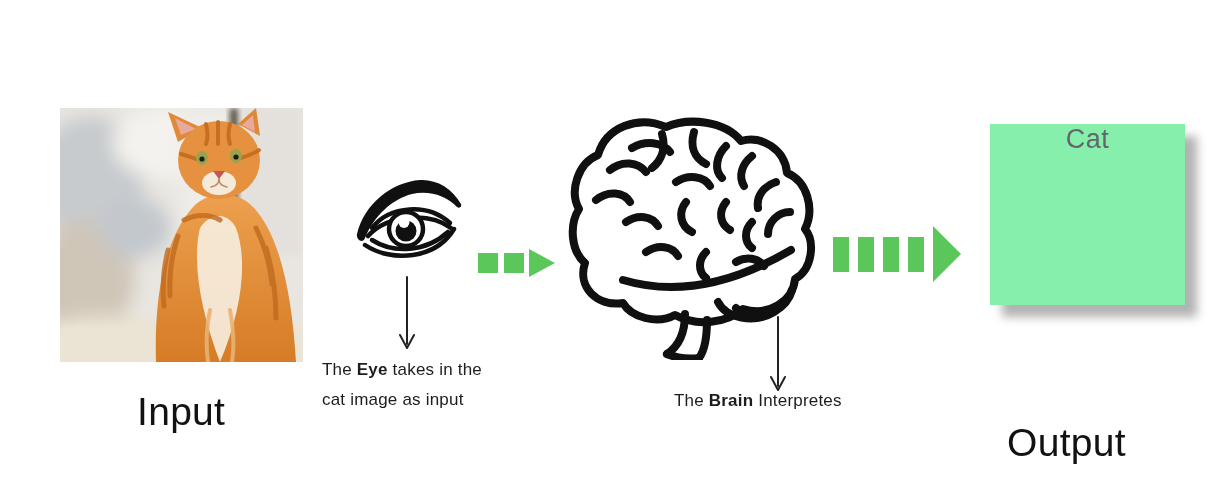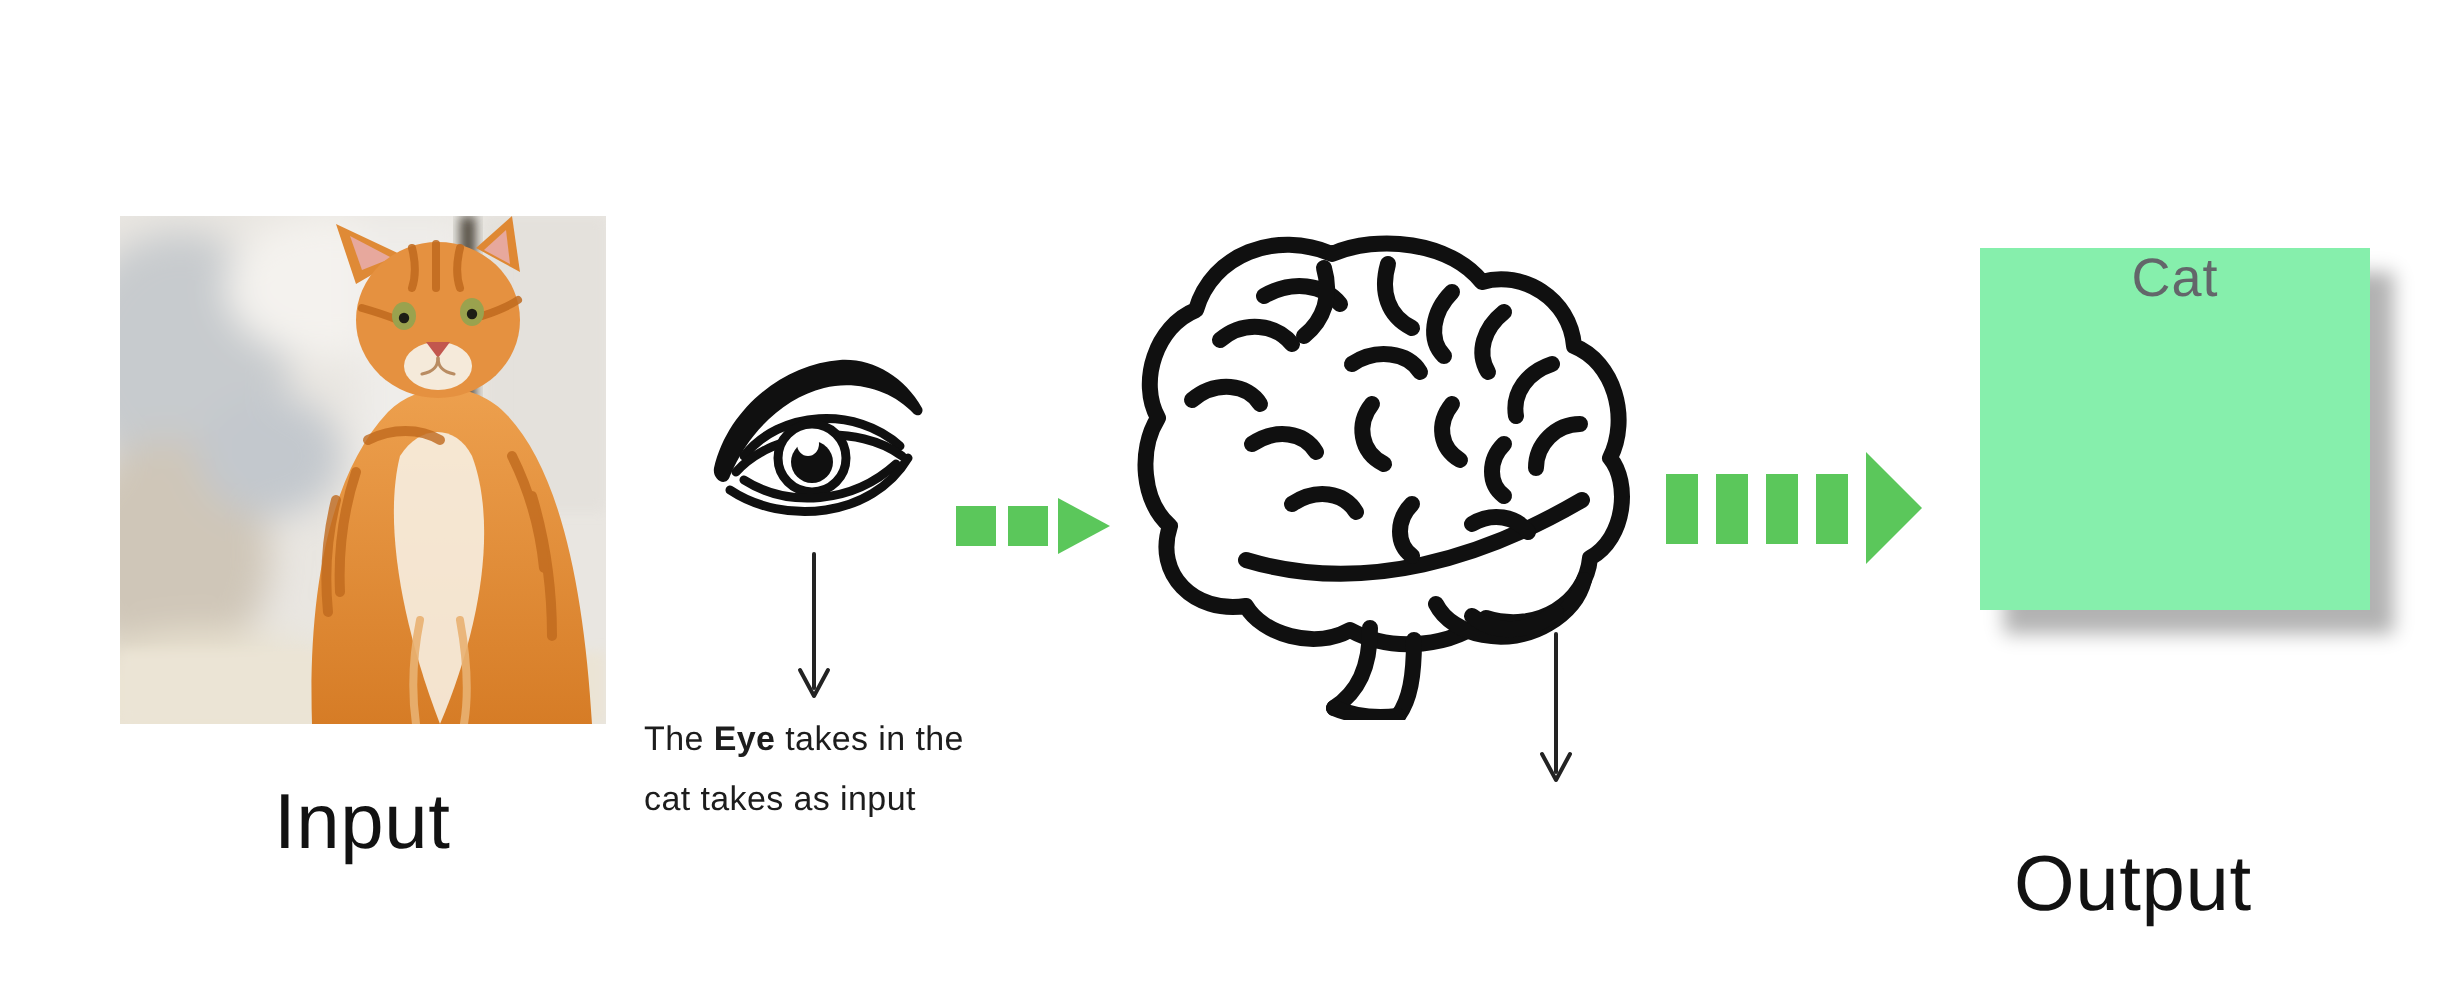--- a/index.html
+++ b/index.html
@@ -127,21 +127,21 @@
 
   <div class="abs eye-arrow">
     <svg viewBox="0 0 18 74">
       <path class="thin-arrow" d="M9,1 L9,68"></path>
       <path class="thin-arrow" d="M2,59 L9,72 L16,59"></path>
     </svg>
   </div>
 
   <div class="abs caption eye-caption">
     <div><span>The </span><b>Eye</b><span> takes in the</span></div>
-    <div>cat takes as input</div>
+    <div>cat image as input</div>
   </div>
 
   <div class="abs garrow1">
     <svg viewBox="0 0 80 34">
       <rect class="green-fill" x="1" y="7" width="20" height="20"></rect>
       <rect class="green-fill" x="27" y="7" width="20" height="20"></rect>
       <path class="green-fill" d="M52,3 L52,31 L78,17 Z"></path>
     </svg>
   </div>
 
@@ -177,20 +177,21 @@
   </div>
 
   <div class="abs brain-arrow">
     <svg viewBox="0 0 18 76">
       <path class="thin-arrow" d="M9,1 L9,70"></path>
       <path class="thin-arrow" d="M2,61 L9,74 L16,61"></path>
     </svg>
   </div>
 
   <div class="abs caption brain-caption">
+    <div><span>The </span><b>Brain</b><span> Interpretes</span></div>
   </div>
 
   <div class="abs garrow2">
     <svg viewBox="0 0 130 58">
       <rect class="green-fill" x="1" y="12" width="16" height="35"></rect>
       <rect class="green-fill" x="26" y="12" width="16" height="35"></rect>
       <rect class="green-fill" x="51" y="12" width="16" height="35"></rect>
       <rect class="green-fill" x="76" y="12" width="16" height="35"></rect>
       <path class="green-fill" d="M101,1 L101,57 L129,29 Z"></path>
     </svg>

